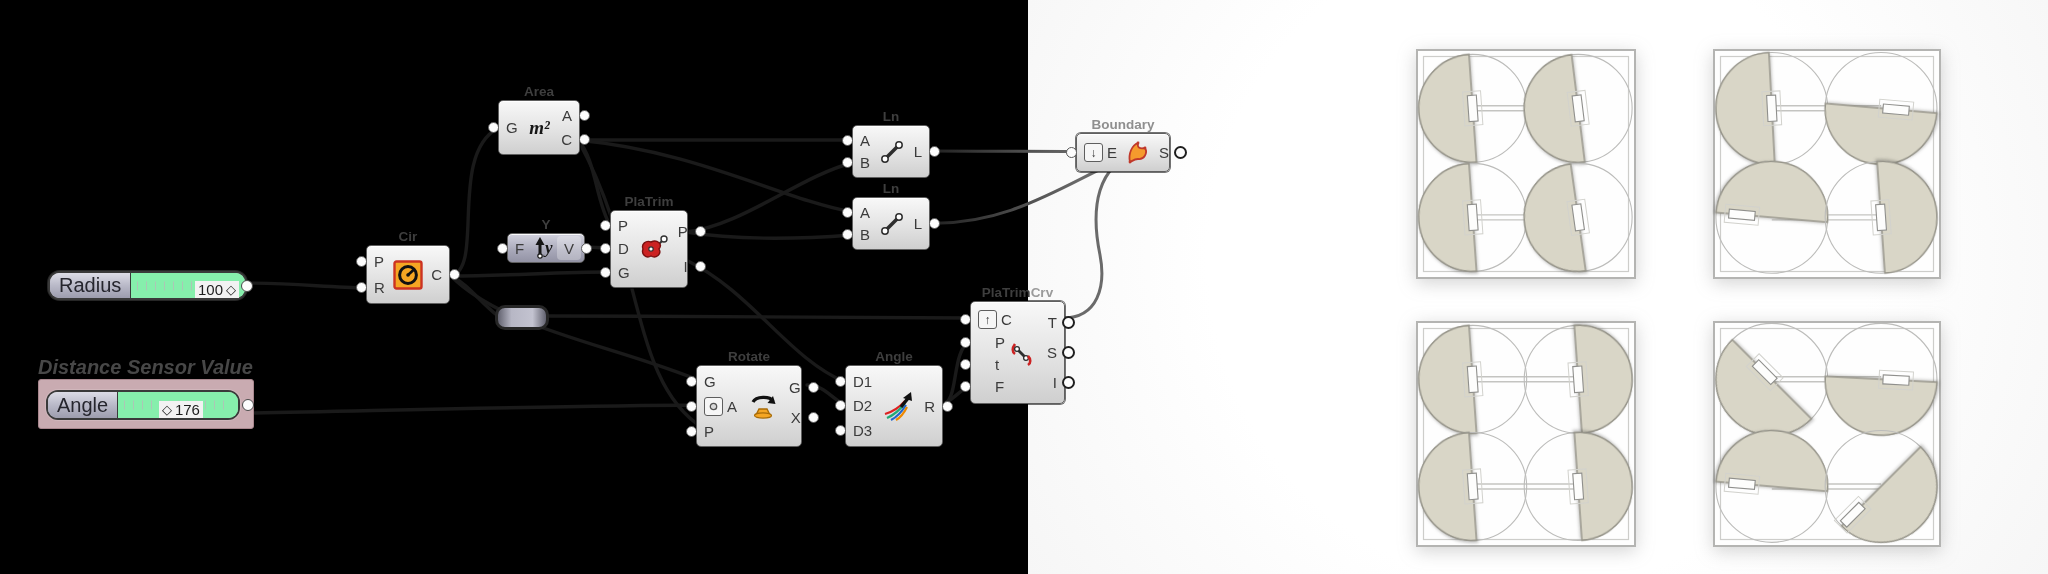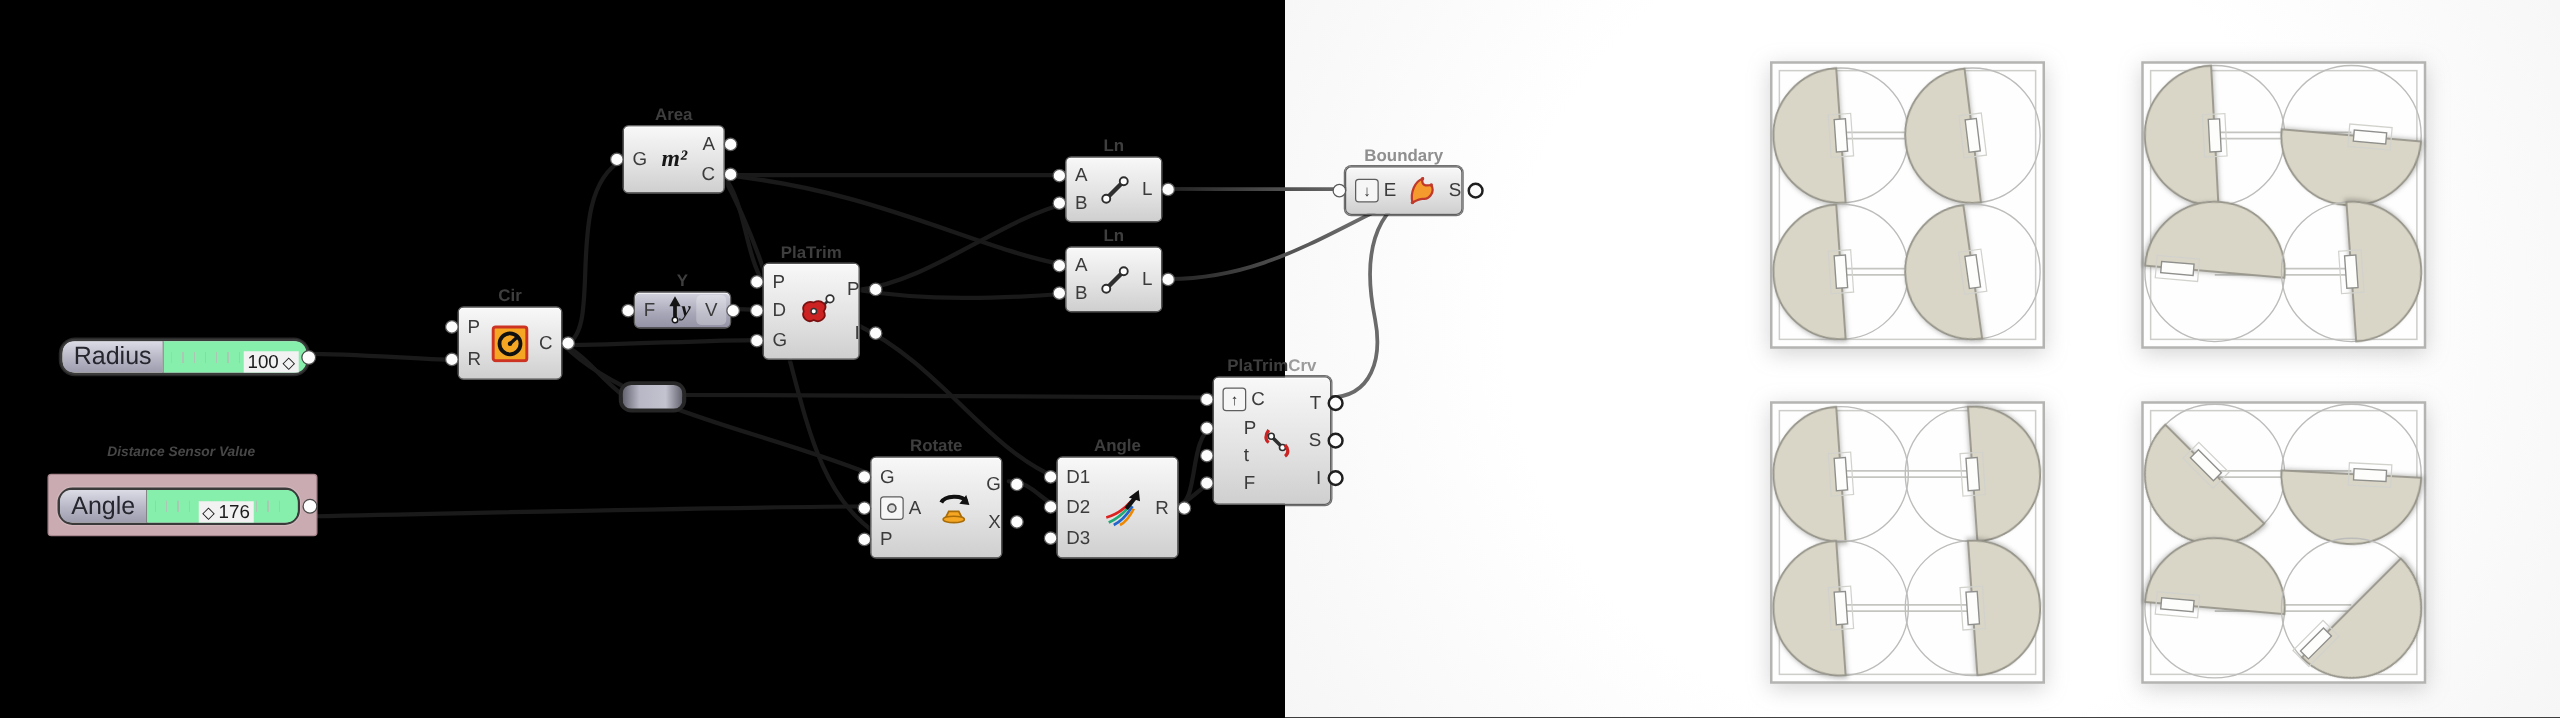--- a/index.html
+++ b/index.html
@@ -45,21 +45,21 @@
           display:flex;align-items:flex-end;}
   .slider .ticks{position:absolute;left:6px;right:6px;top:50%;height:9px;transform:translateY(-50%);
           background:repeating-linear-gradient(90deg,#b9b9b9 0 1px,transparent 1px 9px);
           opacity:.75;}
   .slider .val{position:relative;z-index:1;font-size:15px;color:#1d1d1d;background:#f2f2f2;
           padding:0 3px;display:flex;align-items:center;gap:3px;white-space:nowrap;}
   .slider .dia{font-size:13px;color:#111;}
   .slider .outgrip{position:absolute;right:-8px;top:50%;transform:translateY(-50%);
           width:10px;height:10px;border-radius:50%;background:#fdfdfd;border:1.6px solid #4a4a4a;}
   .group{position:absolute;z-index:1;background:#c9abb1;border:1.5px solid #a9878e;border-radius:3px;}
-  .gtitle{position:absolute;z-index:2;font-style:italic;font-weight:bold;font-size:11px;color:#474747;
+  .gtitle{position:absolute;z-index:2;font-style:italic;font-weight:bold;font-size:20px;color:#474747;
           text-align:center;white-space:nowrap;}
   .relay{position:absolute;z-index:2;width:48px;height:19px;border-radius:10px;border:3px solid #262626;
          background:linear-gradient(90deg,#62626f 0%,#b7b7c5 28%,#c3c3d0 72%,#62626f 100%);}
 
   
   .panel{position:absolute;}
   .panel svg{filter:drop-shadow(0 4px 9px rgba(110,110,110,.30));}
   .disc{filter:drop-shadow(1.5px 2.5px 1.5px rgba(60,60,55,.30));}
 </style>
 </head>

